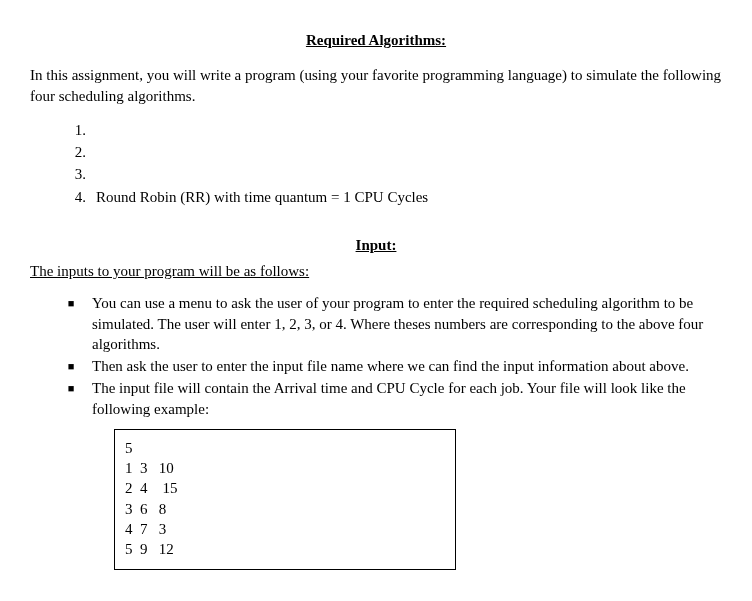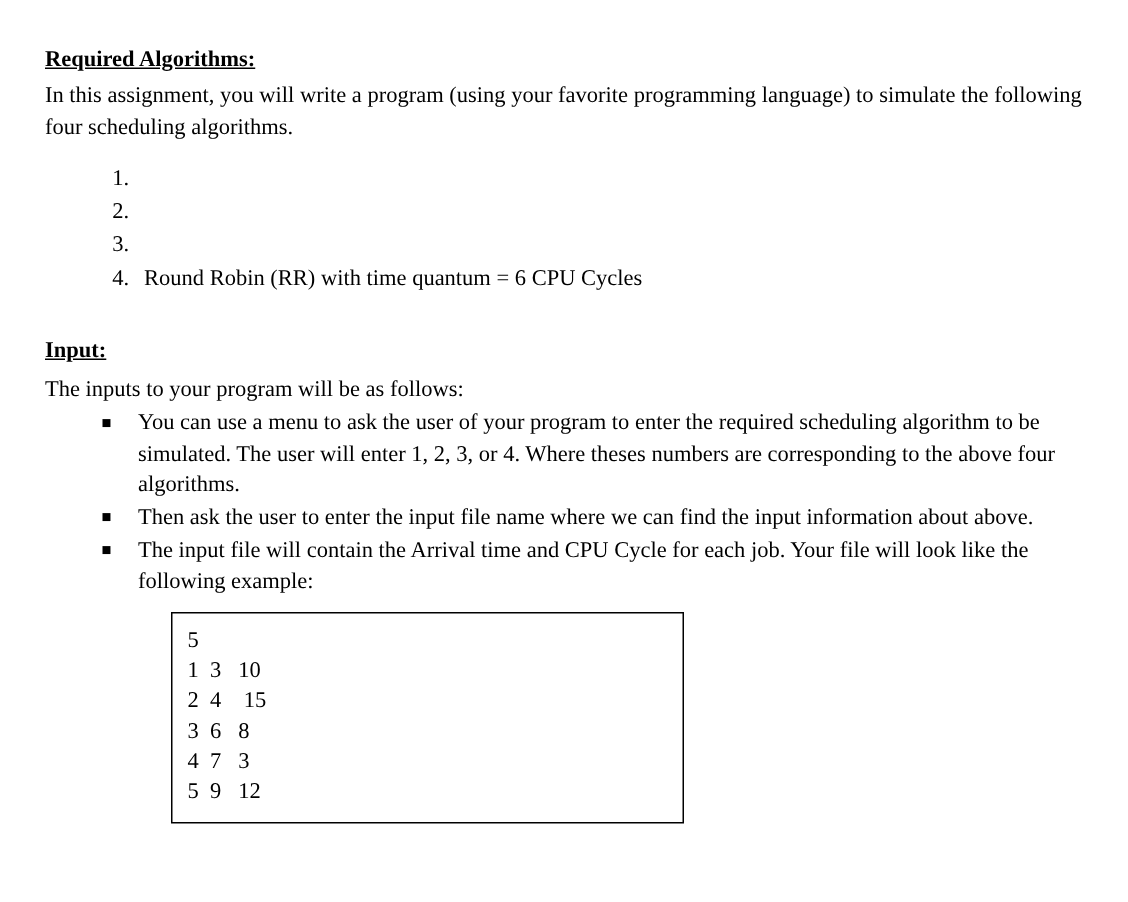--- a/index.html
+++ b/index.html
@@ -9,23 +9,24 @@
       background: #fff;
       margin: 0;
       padding: 30px 30px 30px 30px;
       width: 752px;
       box-sizing: border-box;
       line-height: 1.35;
     }
     .heading {
       font-weight: bold;
       text-decoration: underline;
+      text-align: center;
     }
     .intro {
-      margin-top: 4px;
+      margin-top: 15px;
       margin-bottom: 14px;
     }
     .algo-list {
       margin: 0 0 0 34px;
       padding: 0;
       list-style: none;
     }
     .algo-list .row {
       display: flex;
       align-items: baseline;
@@ -35,21 +36,22 @@
       display: inline-block;
       width: 22px;
       text-align: right;
       margin-right: 10px;
     }
     .input-heading {
       margin-top: 28px;
     }
     .input-intro {
       margin-top: 6px;
-      margin-bottom: 2px;
+      margin-bottom: 12px;
+      text-decoration: underline;
     }
     .bullet-list {
       margin: 0 0 0 34px;
       padding: 0;
       list-style: none;
     }
     .bullet-list .row {
       display: flex;
       align-items: flex-start;
       margin-bottom: 2px;
@@ -88,21 +90,21 @@
     <span class="num">1.</span>
   </div>
   <div class="row">
     <span class="num">2.</span>
   </div>
   <div class="row">
     <span class="num">3.</span>
   </div>
   <div class="row">
     <span class="num">4.</span>
-    <span>Round Robin (RR)  with time quantum = 6 CPU Cycles</span>
+    <span>Round Robin (RR)  with time quantum = 1 CPU Cycles</span>
   </div>
 </div>
 
 <div class="heading input-heading">Input:</div>
 <div class="input-intro">The inputs to your program will be as follows:</div>
 
 <div class="bullet-list">
   <div class="row">
     <span class="bullet">■</span>
     <span class="text">You can use a menu to ask the user of your program to enter the required scheduling algorithm to be simulated. The user will enter 1, 2, 3, or 4. Where theses numbers are corresponding to the above four algorithms.</span>

